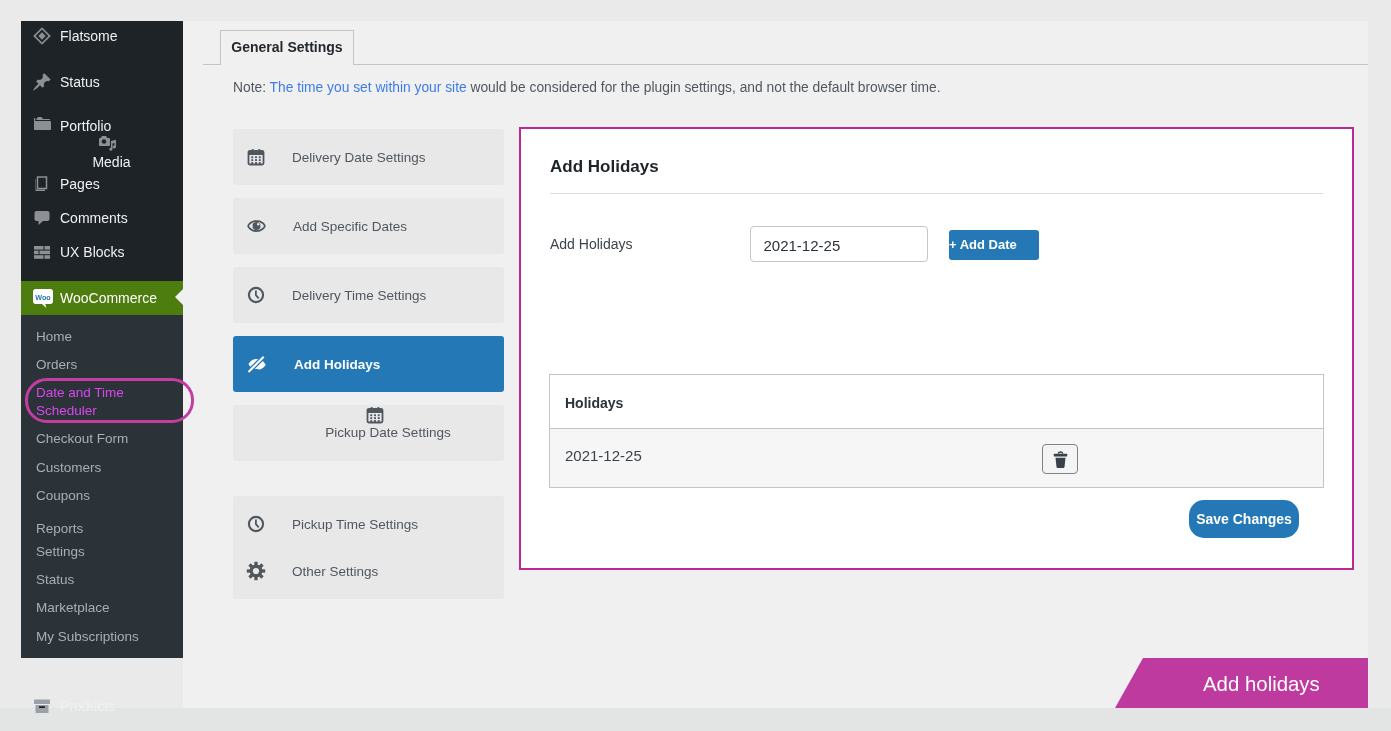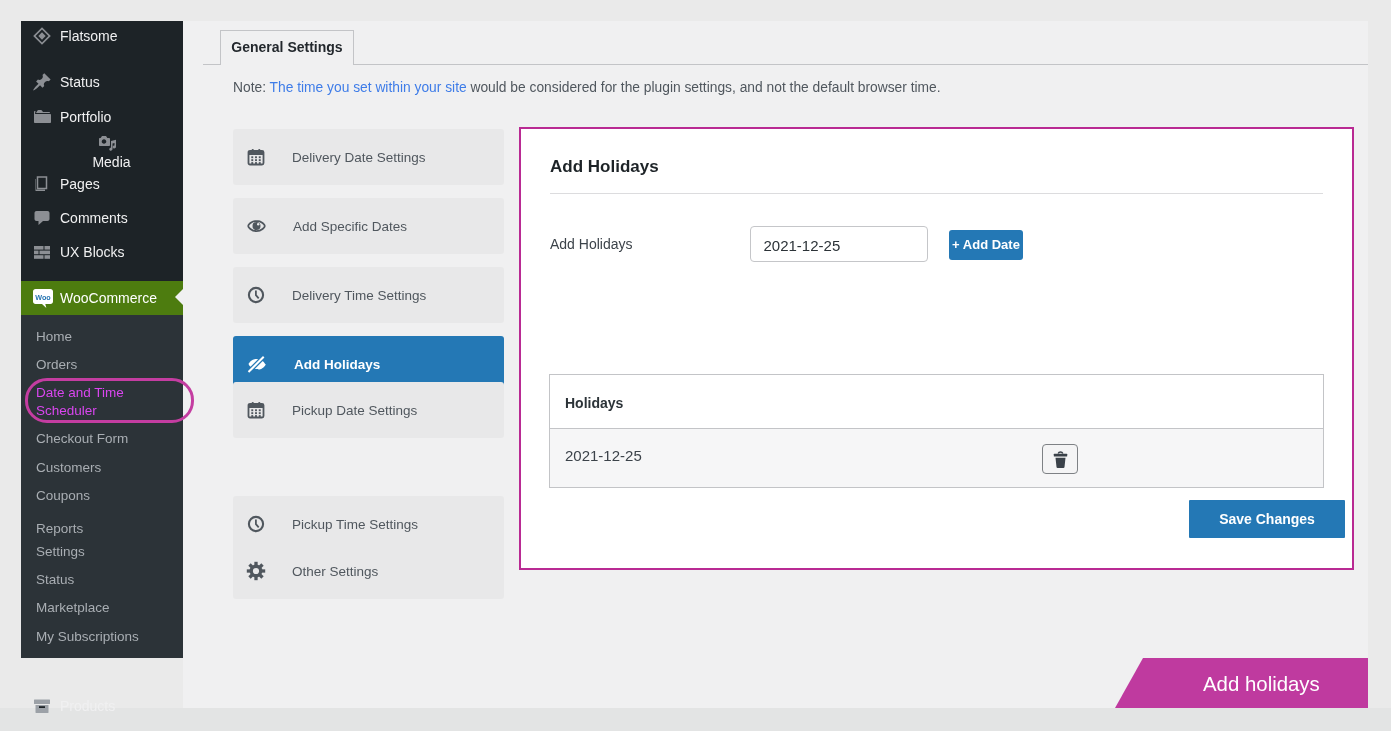--- a/index.html
+++ b/index.html
@@ -33,28 +33,28 @@
   .sbtn { position:absolute; left:233px; width:271px; height:56px; background:#e8e8e9; border-radius:3px; display:flex; align-items:center; padding-left:13px; font-size:13.5px; color:#50575e; }
   .sbtn .t { margin-left:26px; }
   .sbtn.active { background:#2478b5; color:#fff; font-weight:bold; }
 
   
   #panel { left:519px; top:127px; width:835px; height:443px; background:#fff; border:2px solid #b92a93; }
   #panel h2 { position:absolute; left:29px; top:28px; font-size:17px; color:#1d2327; font-family:"Liberation Sans", sans-serif; }
   #phr { left:29px; top:64px; width:773px; height:1px; background:#dcdcde; }
   #plabel { left:29px; top:107px; font-size:14px; color:#3c434a; }
   #pinput { left:228.5px; top:97px; width:178.5px; height:36px; background:#fff; border:1px solid #c5c6c9; border-radius:4px; font-size:15px; color:#2c3338; line-height:37px; padding-left:13px; }
-  #paddbtn { left:428px; top:101px; width:74px; height:30px; background:#2478b5; border-radius:3px; color:#fff; font-size:13px; font-weight:bold; text-align:center; line-height:30px; }
+  #paddbtn { left:428px; top:101px; width:90px; height:30px; background:#2478b5; border-radius:3px; color:#fff; font-size:13px; font-weight:bold; text-align:left; line-height:30px; }
   #ptable { left:28px; top:245px; width:775px; height:114px; border:1px solid #c3c4c7; }
   #pthead { left:0; top:0; width:100%; height:54px; background:#fff; border-bottom:1px solid #c3c4c7; }
   #pthead .t { position:absolute; left:15px; top:20px; font-size:14px; font-weight:bold; color:#2c3338; }
   #ptrow { left:0; top:54px; width:100%; height:58px; background:#f6f6f7; }
   #ptrow .t { position:absolute; left:15px; top:18px; font-size:15px; color:#3c434a; }
   #trashbtn { left:521px; top:315px; width:36px; height:30px; background:#f4f4f5; border:1px solid #7e8185; border-radius:4px; display:flex; align-items:center; justify-content:center; }
-  #savebtn { left:668px; top:371px; width:156px; height:38px; background:#2478b5; border-radius:1px; color:#fff; font-size:14px; font-weight:bold; text-align:center; line-height:38px; }
+  #savebtn { left:668px; top:371px; width:110px; height:38px; background:#2478b5; border-radius:15px; color:#fff; font-size:14px; font-weight:bold; text-align:center; line-height:38px; }
 
   
   #annot { left:25px; top:378px; width:169px; height:45px; border:3px solid #c43da1; border-radius:22px; }
   #ribbon { left:1115px; top:658px; width:253px; height:50px; background:#bf3a9f; -webkit-clip-path:polygon(28px 0, 100% 0, 100% 100%, 0 100%); clip-path:polygon(28px 0, 100% 0, 100% 100%, 0 100%); }
   #ribbon span { position:absolute; left:88px; top:1px; line-height:50px; font-size:20.4px; color:#fff; }
 </style>
 </head>
 <body>
 <div id="page">
   <div id="bottomstrip" class="abs"></div>
@@ -66,21 +66,21 @@
           <rect x="7.4" y="7.4" width="5.2" height="5.2" transform="rotate(45 10 10)" fill="#8c8f94"></rect>
         </svg>
       <span class="t">Flatsome</span>
     </div>
     <div class="mi" style="top:43.5px;">
       <svg width="20" height="20" viewBox="0 0 20 20">
           <path fill="#8c8f94" d="M10.44 3.02l1.82-1.82 6.36 6.35-1.83 1.82c-1.05-.68-2.48-.57-3.41.36l-.75.75c-.92.93-1.04 2.35-.35 3.41l-1.83 1.82-2.41-2.41-2.8 2.79c-.42.42-3.38 2.71-3.8 2.29s1.86-3.38 2.28-3.8l2.79-2.79L4.1 9.38l1.83-1.82c1.05.69 2.48.57 3.4-.36l.75-.75c.93-.92 1.05-2.35.36-3.43z"></path>
         </svg>
       <span class="t">Status</span>
     </div>
-    <div class="mi" style="top:78.5px;">
+    <div class="mi" style="top:78.5px;align-items:flex-end;">
       <svg width="20" height="20" viewBox="0 0 20 20">
           <path fill="#8c8f94" d="M4 6l1.5-2.5c.2-.3.5-.5.9-.5H9c.4 0 .7.2.9.5L11 5h6c.55 0 1 .45 1 1H4zm-1 1h15c.55 0 1 .45 1 1v7c0 .55-.45 1-1 1H3c-.55 0-1-.45-1-1V5c0-.55.45-1 1-1h.5z"></path>
         </svg>
       <span class="t">Portfolio</span>
     </div>
     <div class="mi" style="top:112.5px;flex-direction:column;">
       <svg width="20" height="20" viewBox="0 0 20 20">
           <path fill="#8c8f94" d="M12 11V5c0-.55-.45-1-1-1H9.33L8 2H4L2.67 4H2c-.55 0-1 .45-1 1v6c0 .55.45 1 1 1h9c.55 0 1-.45 1-1zM6 5.2c1.27 0 2.3 1.03 2.3 2.3S7.27 9.8 6 9.8 3.7 8.77 3.7 7.5 4.73 5.2 6 5.2zM13 7l5-1.2v7c0 .97-.9 1.7-1.75 1.7-.83 0-1.5-.67-1.5-1.5s.67-1.5 1.5-1.5c.09 0 .17.01.25.02V9l-2 .5V15c0 .97-.9 1.7-1.75 1.7-.83 0-1.5-.67-1.5-1.5s.67-1.5 1.5-1.5c.09 0 .17.01.25.02z"></path>
         </svg>
       <span class="t">Media</span>
@@ -187,21 +187,21 @@
   </div>
   <div class="sbtn active" style="top:336px;">
     <svg width="22" height="20" viewBox="0 0 22 20">
         <path d="M10.8 4.9c-5.1 0-8.2 4.1-8.2 5.1s3.1 5.1 8.2 5.1 8.2-4.1 8.2-5.1-3.1-5.1-8.2-5.1z" fill="#fff"></path>
         <line x1="2.9" y1="17.6" x2="17.1" y2="3.4" stroke="#2478b5" stroke-width="4.6"></line>
         <line x1="2.5" y1="18" x2="17.7" y2="2.8" stroke="#fff" stroke-width="2"></line>
         <path d="M19 10c0 .9-2.6 4.6-6.6 5" fill="none" stroke="#fff" stroke-width="1.5"></path>
       </svg>
     <span class="t">Add Holidays</span>
   </div>
-  <div class="sbtn" style="top:382px;">
+  <div class="sbtn" style="top:405px;flex-direction:column;">
     <svg width="20" height="20" viewBox="0 0 20 20">
         <rect x="2.5" y="3.8" width="15" height="13.7" rx="1.5" fill="none" stroke="#50575e" stroke-width="1.8"></rect>
         <path fill="#50575e" d="M2.5 4h15v4h-15z"></path>
         <g fill="#50575e">
           <rect x="5.6" y="2" width="2.2" height="3.6" rx="1"></rect>
           <rect x="12.2" y="2" width="2.2" height="3.6" rx="1"></rect>
         </g>
         <g fill="#50575e">
           <rect x="5.3" y="9.3" width="1.9" height="1.9"></rect>
           <rect x="9.05" y="9.3" width="1.9" height="1.9"></rect>

